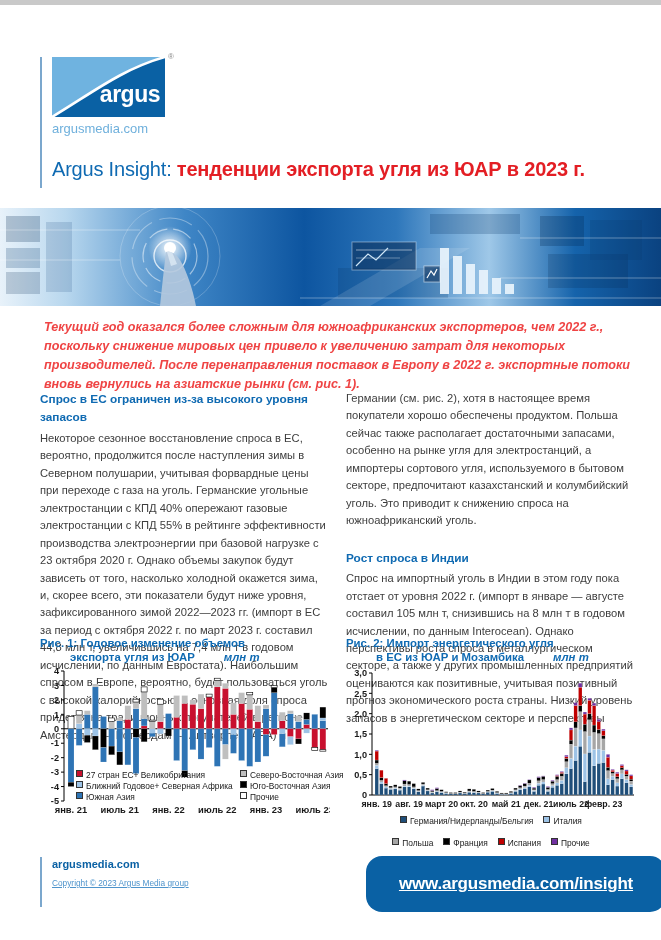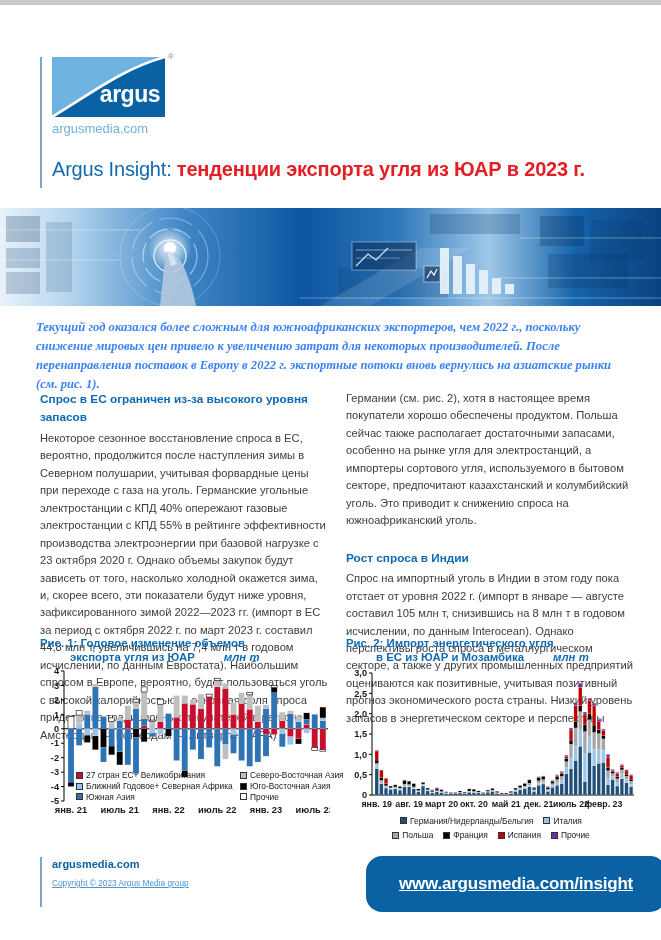--- a/index.html
+++ b/index.html
@@ -6,38 +6,38 @@
   body{width:661px;height:940px;background:#ffffff;font-family:"Liberation Sans",sans-serif;position:relative;overflow:hidden;}
   .top-strip{position:absolute;top:0;left:0;width:661px;height:5px;background:#c9c9c9;}
   .hdr-rule{position:absolute;left:40px;top:57px;width:2px;height:131px;background:#7ba7cd;}
   .logo-wrap{position:absolute;left:52px;top:57px;width:113px;height:64px;}
   .logo-reg{position:absolute;left:168px;top:52px;font-size:8px;color:#8a8a8a;}
   .hdr-site{position:absolute;left:52px;top:121px;font-size:13px;color:#6fb0dc;text-decoration:none;}
   .page-title{position:absolute;left:52px;top:158px;font-size:20px;white-space:nowrap;letter-spacing:-0.2px;}
   .page-title .t-blue{color:#0f6ab2;font-weight:500;margin-top:12px;}
   .page-title .t-red{color:#e31e24;font-weight:bold;}
   .hero{position:absolute;left:0;top:208px;width:661px;height:98px;}
-  .intro{position:absolute;left:36px;top:318px;width:594px;font-size:12.6px;font-weight:bold;font-style:italic;color:#3b82f6;line-height:1.5;font-family:Liberation Serif, serif;}
+  .intro{position:absolute;left:44px;top:318px;width:594px;font-size:12.6px;font-weight:bold;font-style:italic;color:#ef4444;line-height:1.5;}
   .cols{position:absolute;left:40px;top:390px;width:596px;display:flex;gap:16px;}
   .col{flex:1;font-size:11.2px;color:#3d3d3d;line-height:1.56;}
   .col h3{margin:0 0 3px 0;font-size:11.8px;color:#0f6ab2;font-weight:bold;}
   .col h3.h2nd{margin-top:19px;}
   .col p{margin:0 0 8px 0;}
   .charts{position:absolute;left:40px;top:636px;width:596px;display:flex;gap:16px;}
   .chart{width:290px;position:relative;}
   .chart-title{color:#0f6ab2;font-weight:bold;font-size:11.4px;line-height:1.25;}
   .chart-title .line2-row{display:flex;padding-left:30px;padding-right:4px;}
   .chart-title .unit{font-style:italic;font-weight:bold;margin-left:29px;}
   .chart svg{display:block;}
   .legend-overlay{position:absolute;left:36px;top:134px;display:flex;gap:6px;}
   .legend-col{display:flex;flex-direction:column;}
   .legend-col.c1{width:158px;}
-  .legend-item{display:flex;align-items:center;gap:3px;font-size:8.4px;color:#1a1a1a;line-height:1.28;white-space:nowrap;font-weight:500;}
+  .legend-item{display:flex;gap:3px;font-size:8.4px;color:#1a1a1a;line-height:1.28;white-space:nowrap;font-weight:500;}
   .legend-sq{width:7px;height:7px;flex:0 0 7px;border:0.5px solid #333;box-sizing:border-box;}
-  .legend-below{margin-top:1px;display:flex;flex-direction:column;align-items:center;gap:4px;}
+  .legend-below{margin-top:1px;display:flex;flex-direction:column;align-items:center;gap:12px;}
   .legend-row{display:flex;gap:10px;justify-content:center;}
   .footer-rule{position:absolute;left:40px;top:857px;width:2px;height:50px;background:#7ba7cd;}
   .footer-site{position:absolute;left:52px;top:858px;font-size:11px;font-weight:bold;color:#0a61a4;text-decoration:none;}
   .footer-copy{position:absolute;left:52px;top:878px;font-size:8.3px;color:#4e94cc;text-decoration:underline;}
   .footer-pill{position:absolute;right:-5px;top:856px;width:300px;height:56px;background:#0a61a4;border-radius:16px;display:flex;align-items:center;justify-content:center;color:#ffffff;font-size:17px;font-weight:bold;letter-spacing:-0.2px;}
 </style>
 </head>
 <body>
 
 <div class="top-strip"></div>

